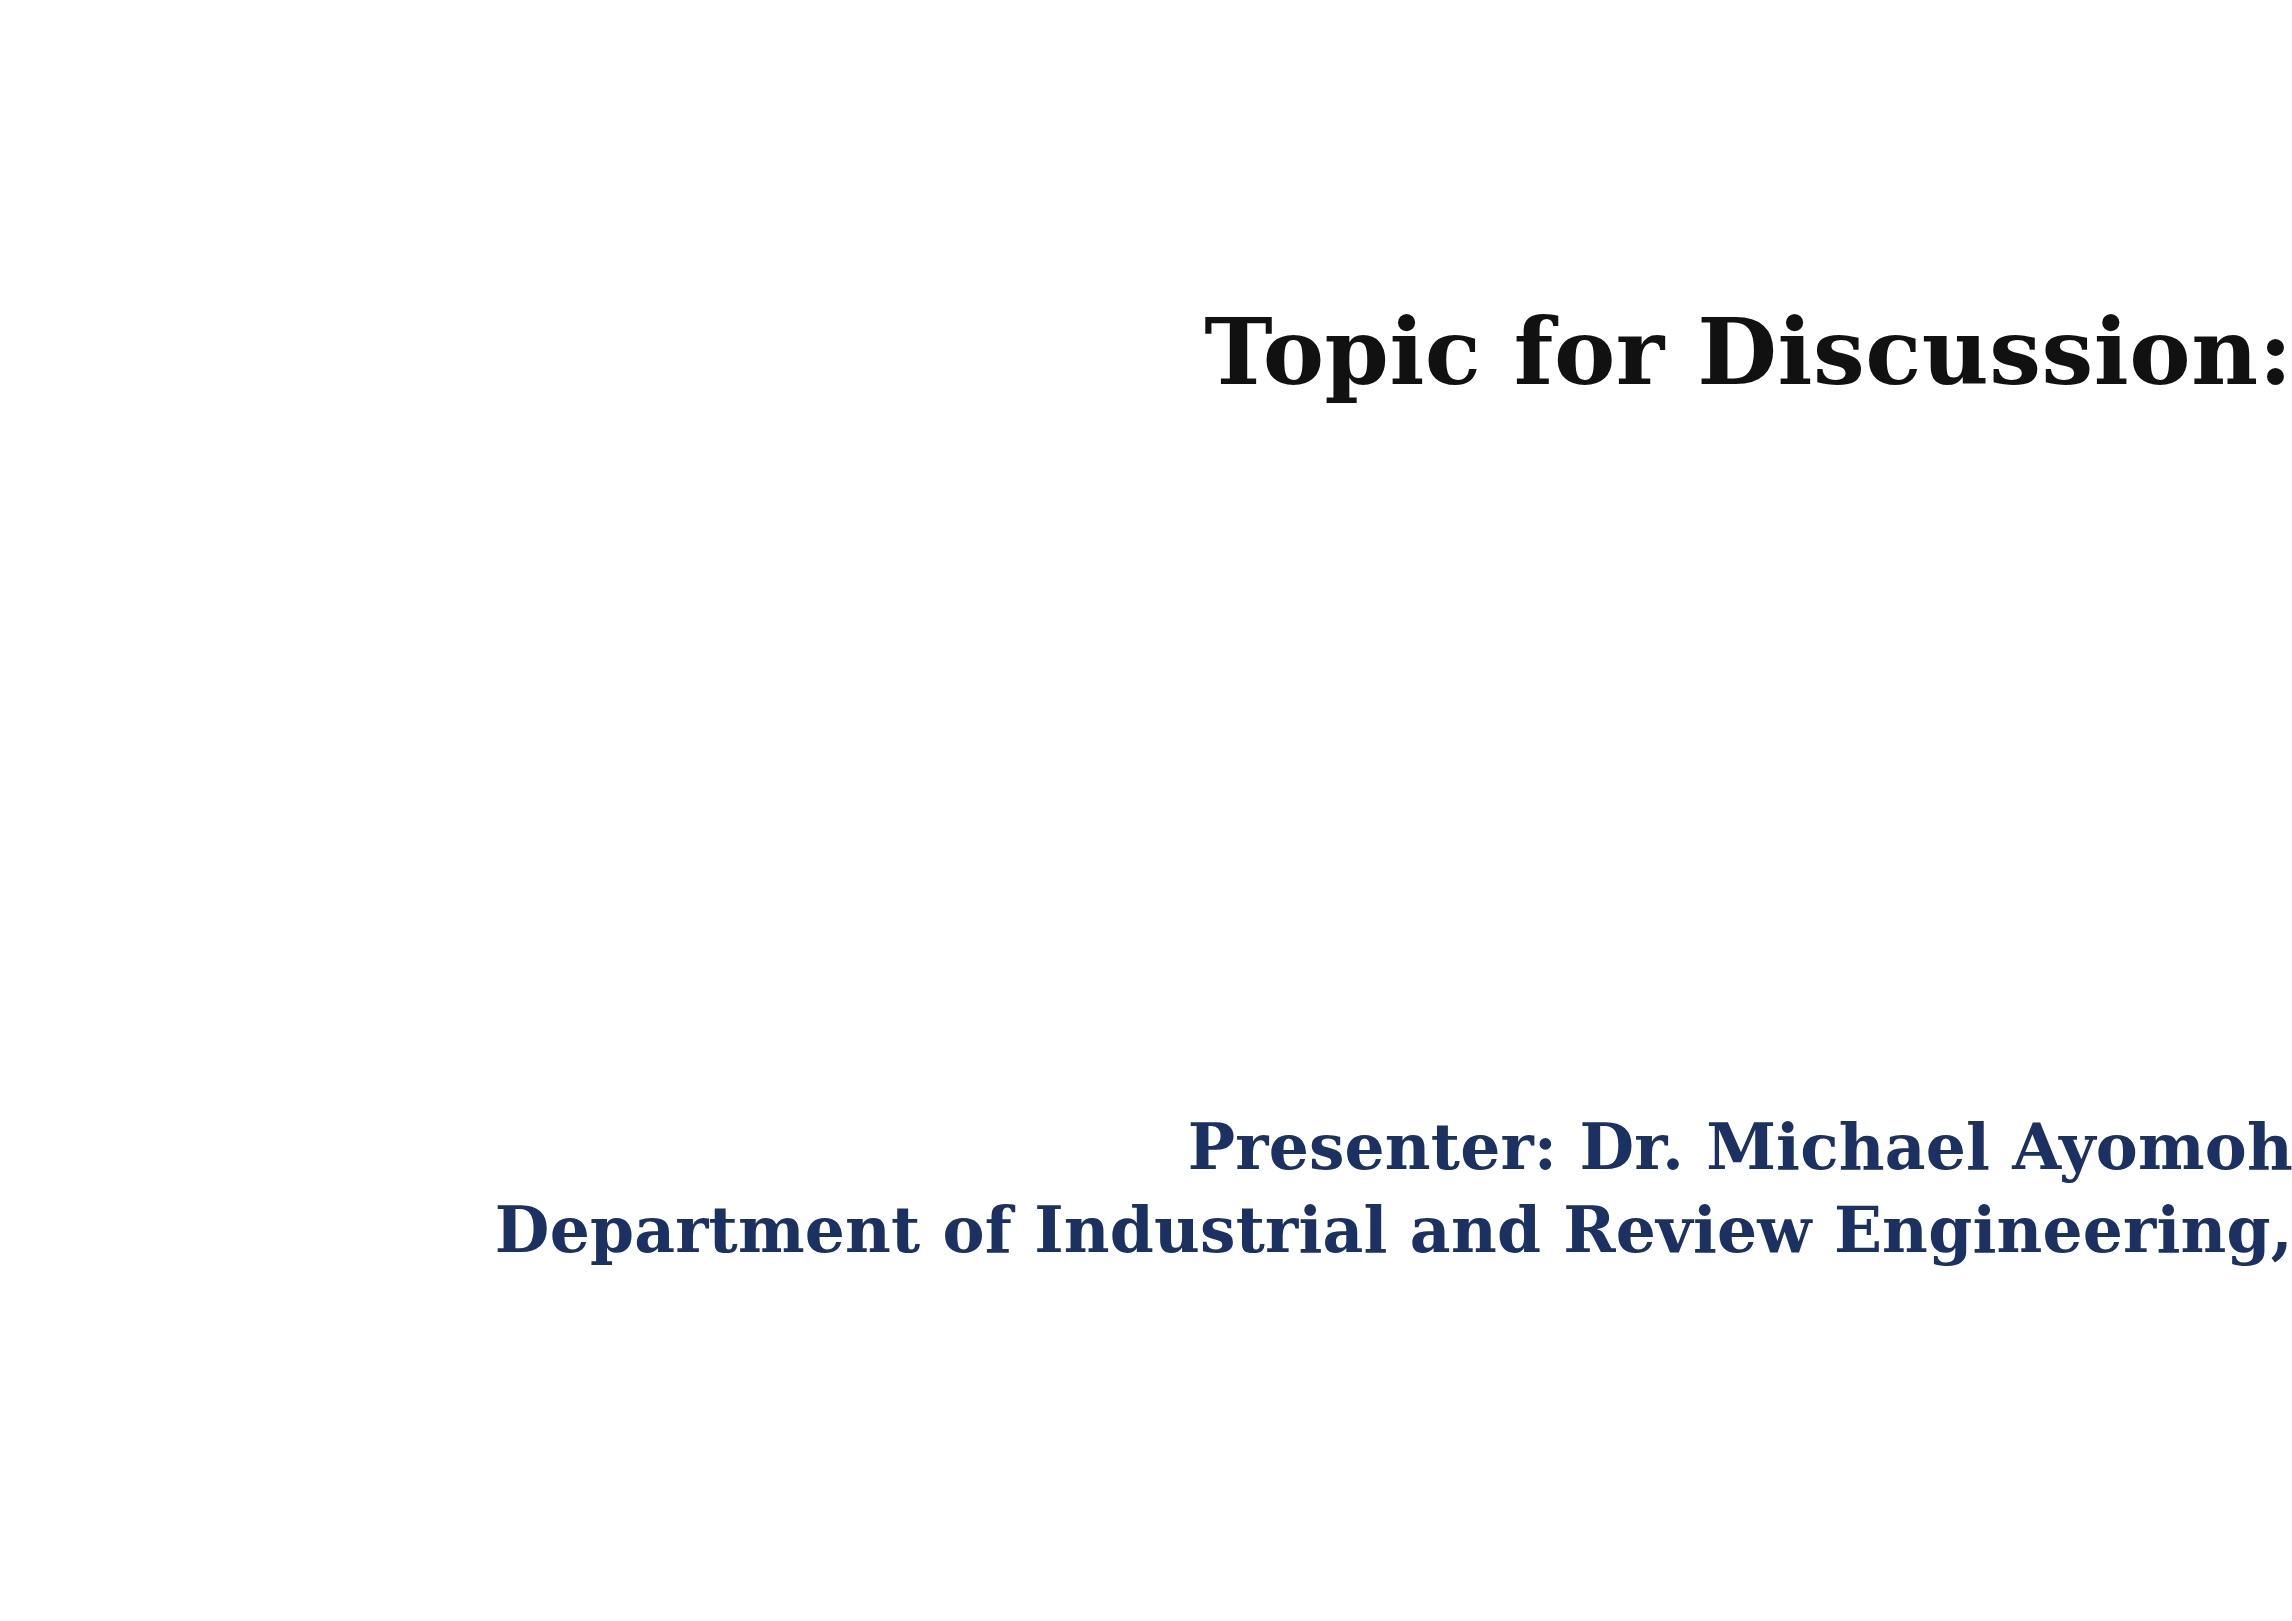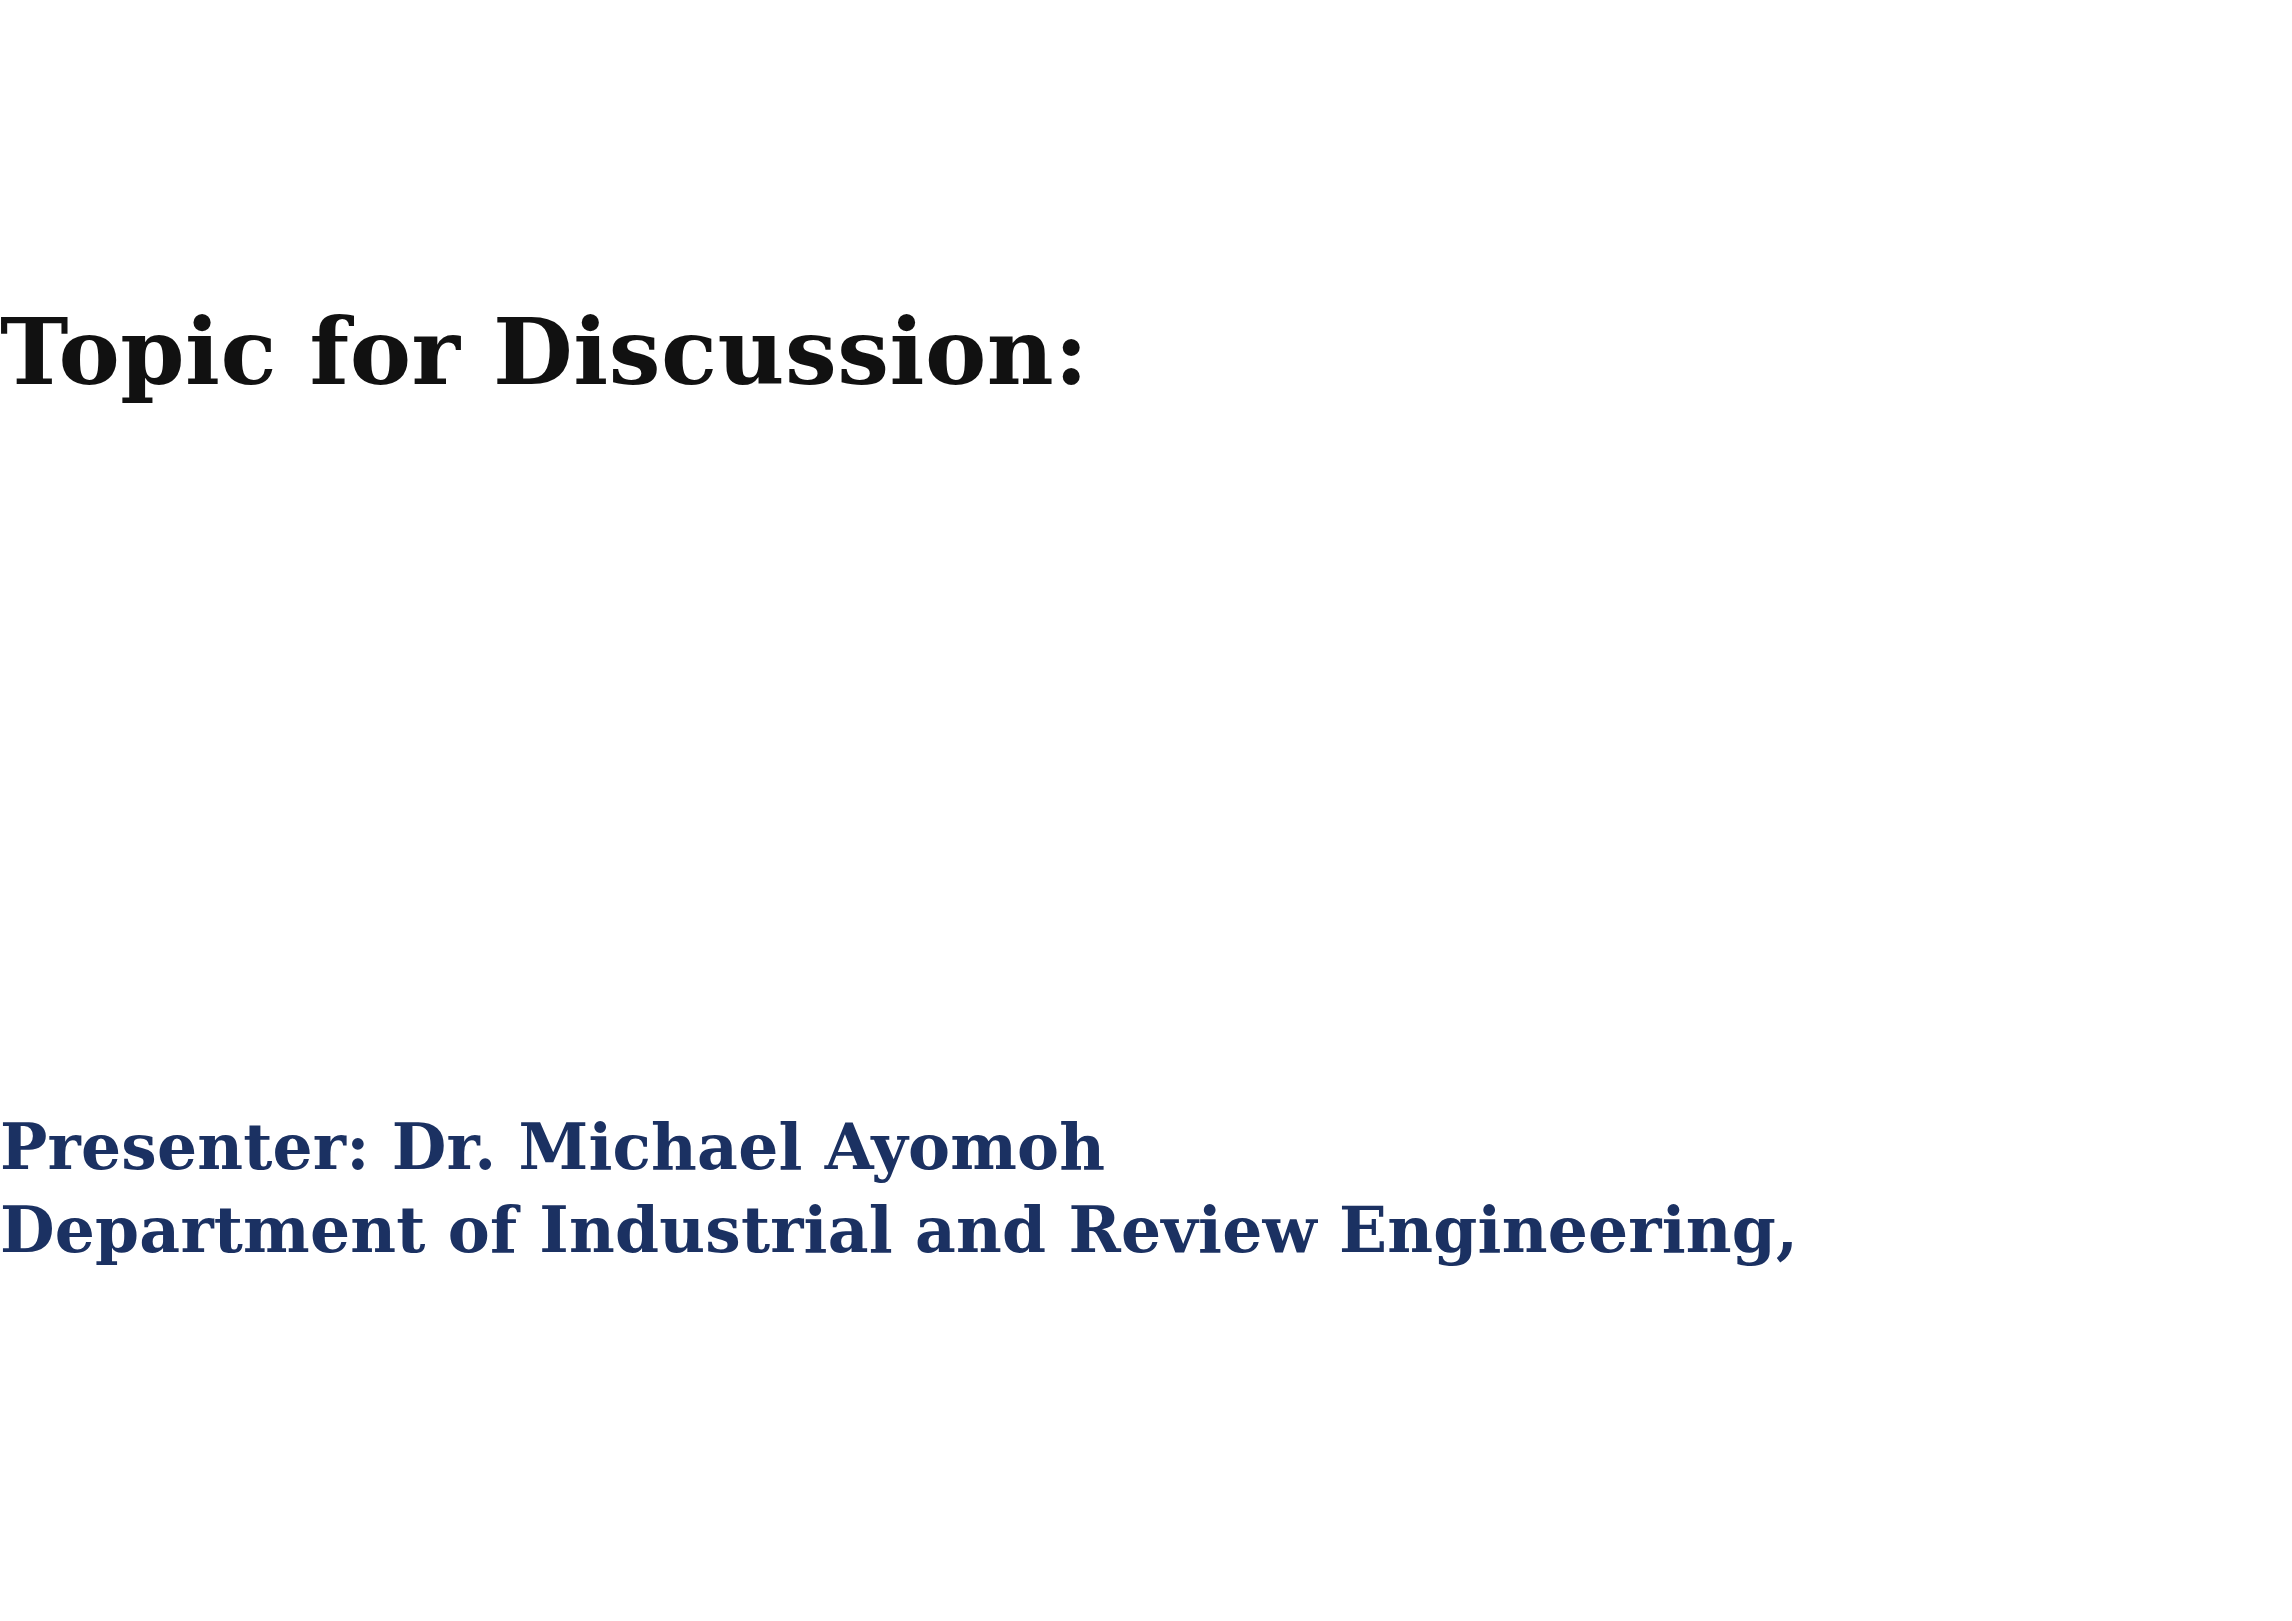--- a/index.html
+++ b/index.html
@@ -23,21 +23,21 @@
     overflow: hidden;
     box-sizing: border-box;
   }
 
   
   .slide-title {
     position: absolute;
     top: 241px;
     left: 0;
     width: 2293px;
-    text-align: left;
+    text-align: right;
     font-family: "DejaVu Serif", "Liberation Serif", serif;
     font-weight: 700;
     font-size: 92px;
     line-height: 1.08;
     letter-spacing: 0.5px;
     color: #111111;
     white-space: nowrap;
   }
 
   
@@ -76,21 +76,21 @@
   .audience-text {
     font-weight: 400;
   }
 
   
   .presenter-block {
     position: absolute;
     top: 1106px;
     left: 0;
     width: 2293px;
-    text-align: left;
+    text-align: right;
     font-family: "DejaVu Serif", "Liberation Serif", serif;
     font-weight: 700;
     font-size: 63px;
     line-height: 1.32;
     color: #1b3162;
     letter-spacing: 0.2px;
   }
 
   .presenter-line {
     display: block;

